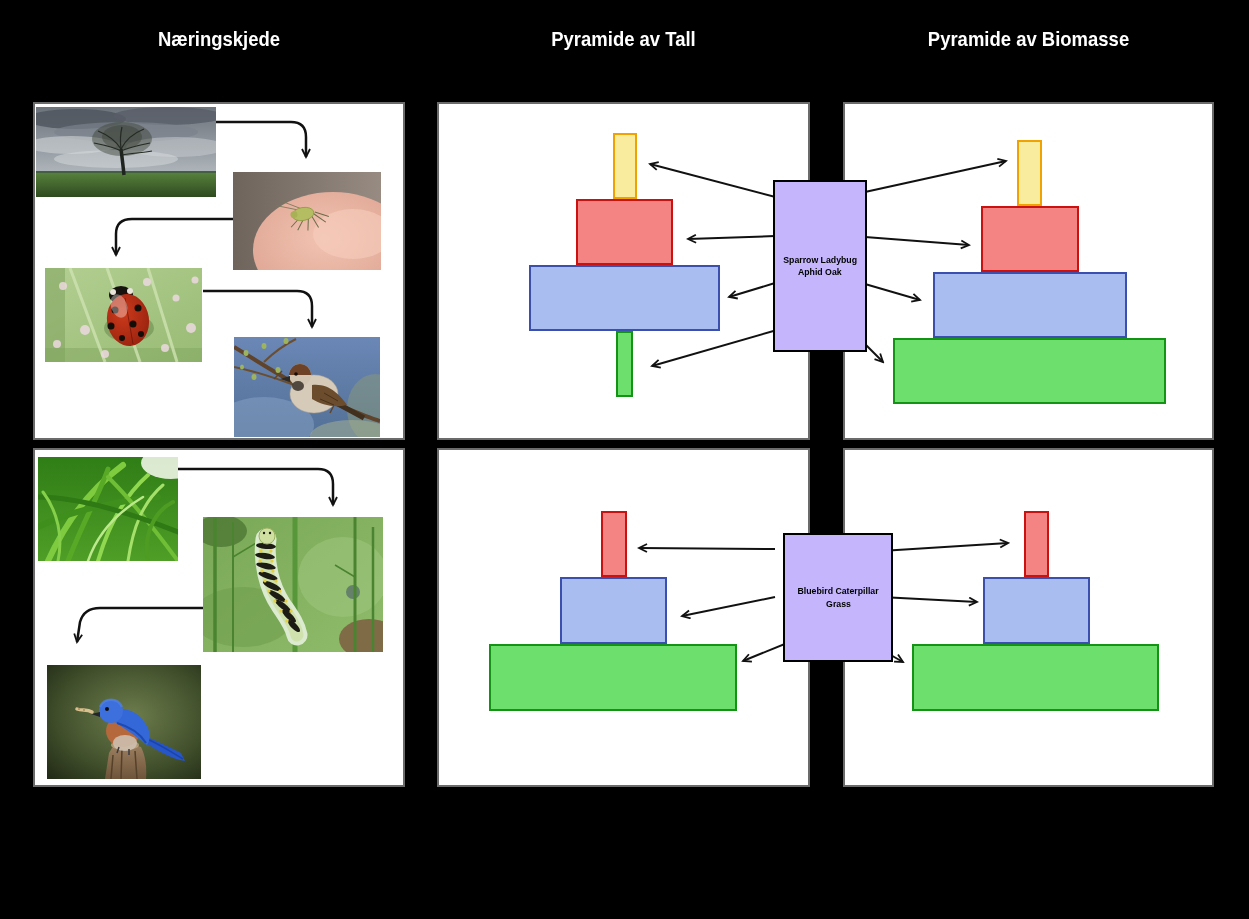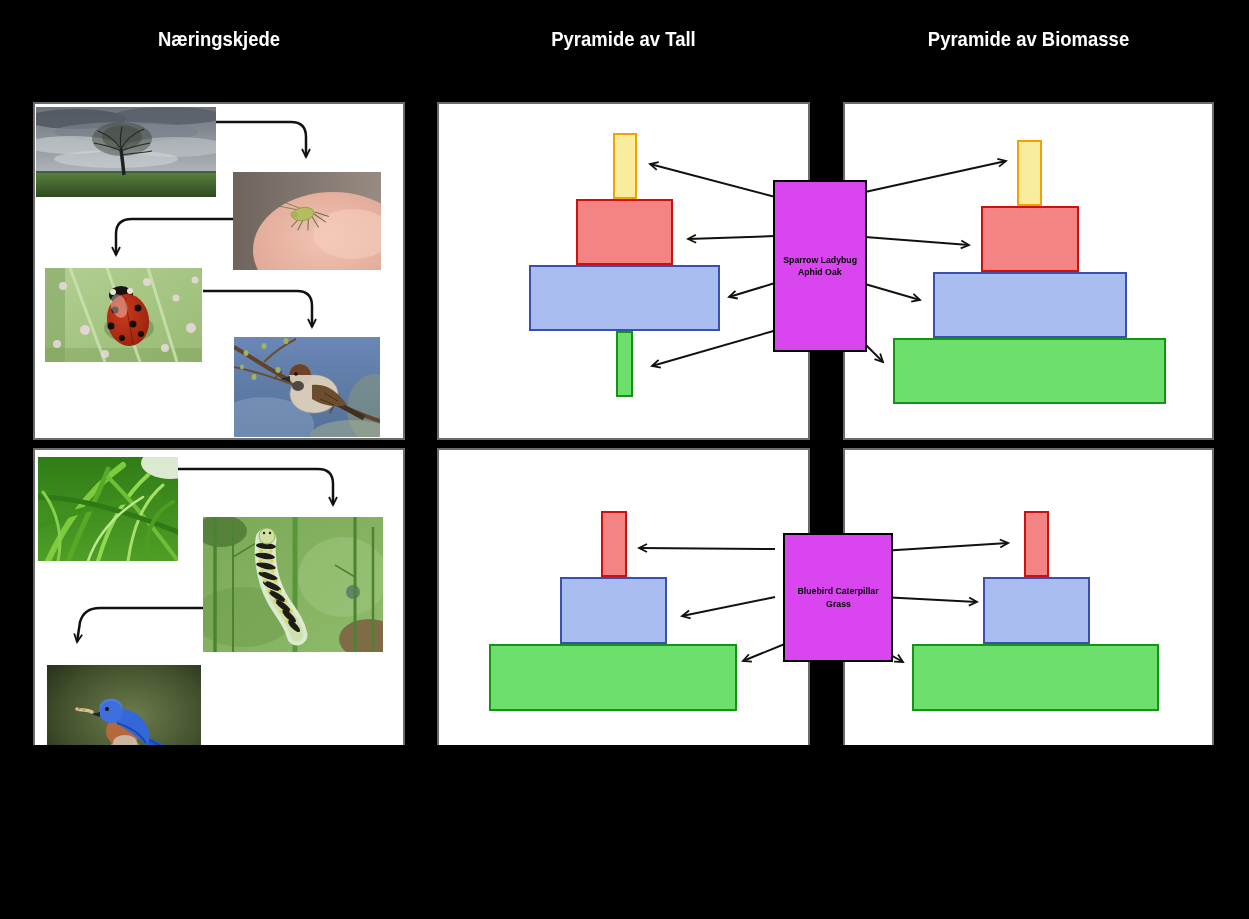--- a/index.html
+++ b/index.html
@@ -1,23 +1,23 @@
 <!DOCTYPE html>
 <html><head>
 <meta charset="utf-8">
 <style>
   html,body{margin:0;padding:0;background:#000;}
-  #stage{position:relative;width:1249px;height:745px;background:#000;overflow:hidden;
+  #stage{position:relative;width:1249px;height:919px;background:#000;overflow:hidden;
          font-family:"Liberation Sans","DejaVu Sans",sans-serif;}
   .hdr{position:absolute;top:27px;height:26px;color:#fff;font-size:21px;font-weight:bold;
        text-align:center;transform:scaleX(.88);letter-spacing:0;white-space:nowrap;}
   .cell{position:absolute;background:#fff;border:2px solid #6b6b6b;box-sizing:border-box;}
   .photo{position:absolute;display:block;}
   .bar{position:absolute;border:2px solid;box-sizing:border-box;}
-  .labelbox{position:absolute;background:#d946ef;border:2px solid #000;box-sizing:border-box;
+  .labelbox{position:absolute;background:#c4b5fd;border:2px solid #000;box-sizing:border-box;
             display:flex;flex-direction:column;justify-content:center;align-items:center;
             z-index:7;text-align:center;}
   .labelbox .ln{font-size:9.5px;font-weight:bold;line-height:1.3;transform:scaleX(.92);white-space:nowrap;}
   #arrows{position:absolute;left:0;top:0;z-index:6;pointer-events:none;}
 </style>
 </head>
 <body>
 
 <div id="stage">
 

